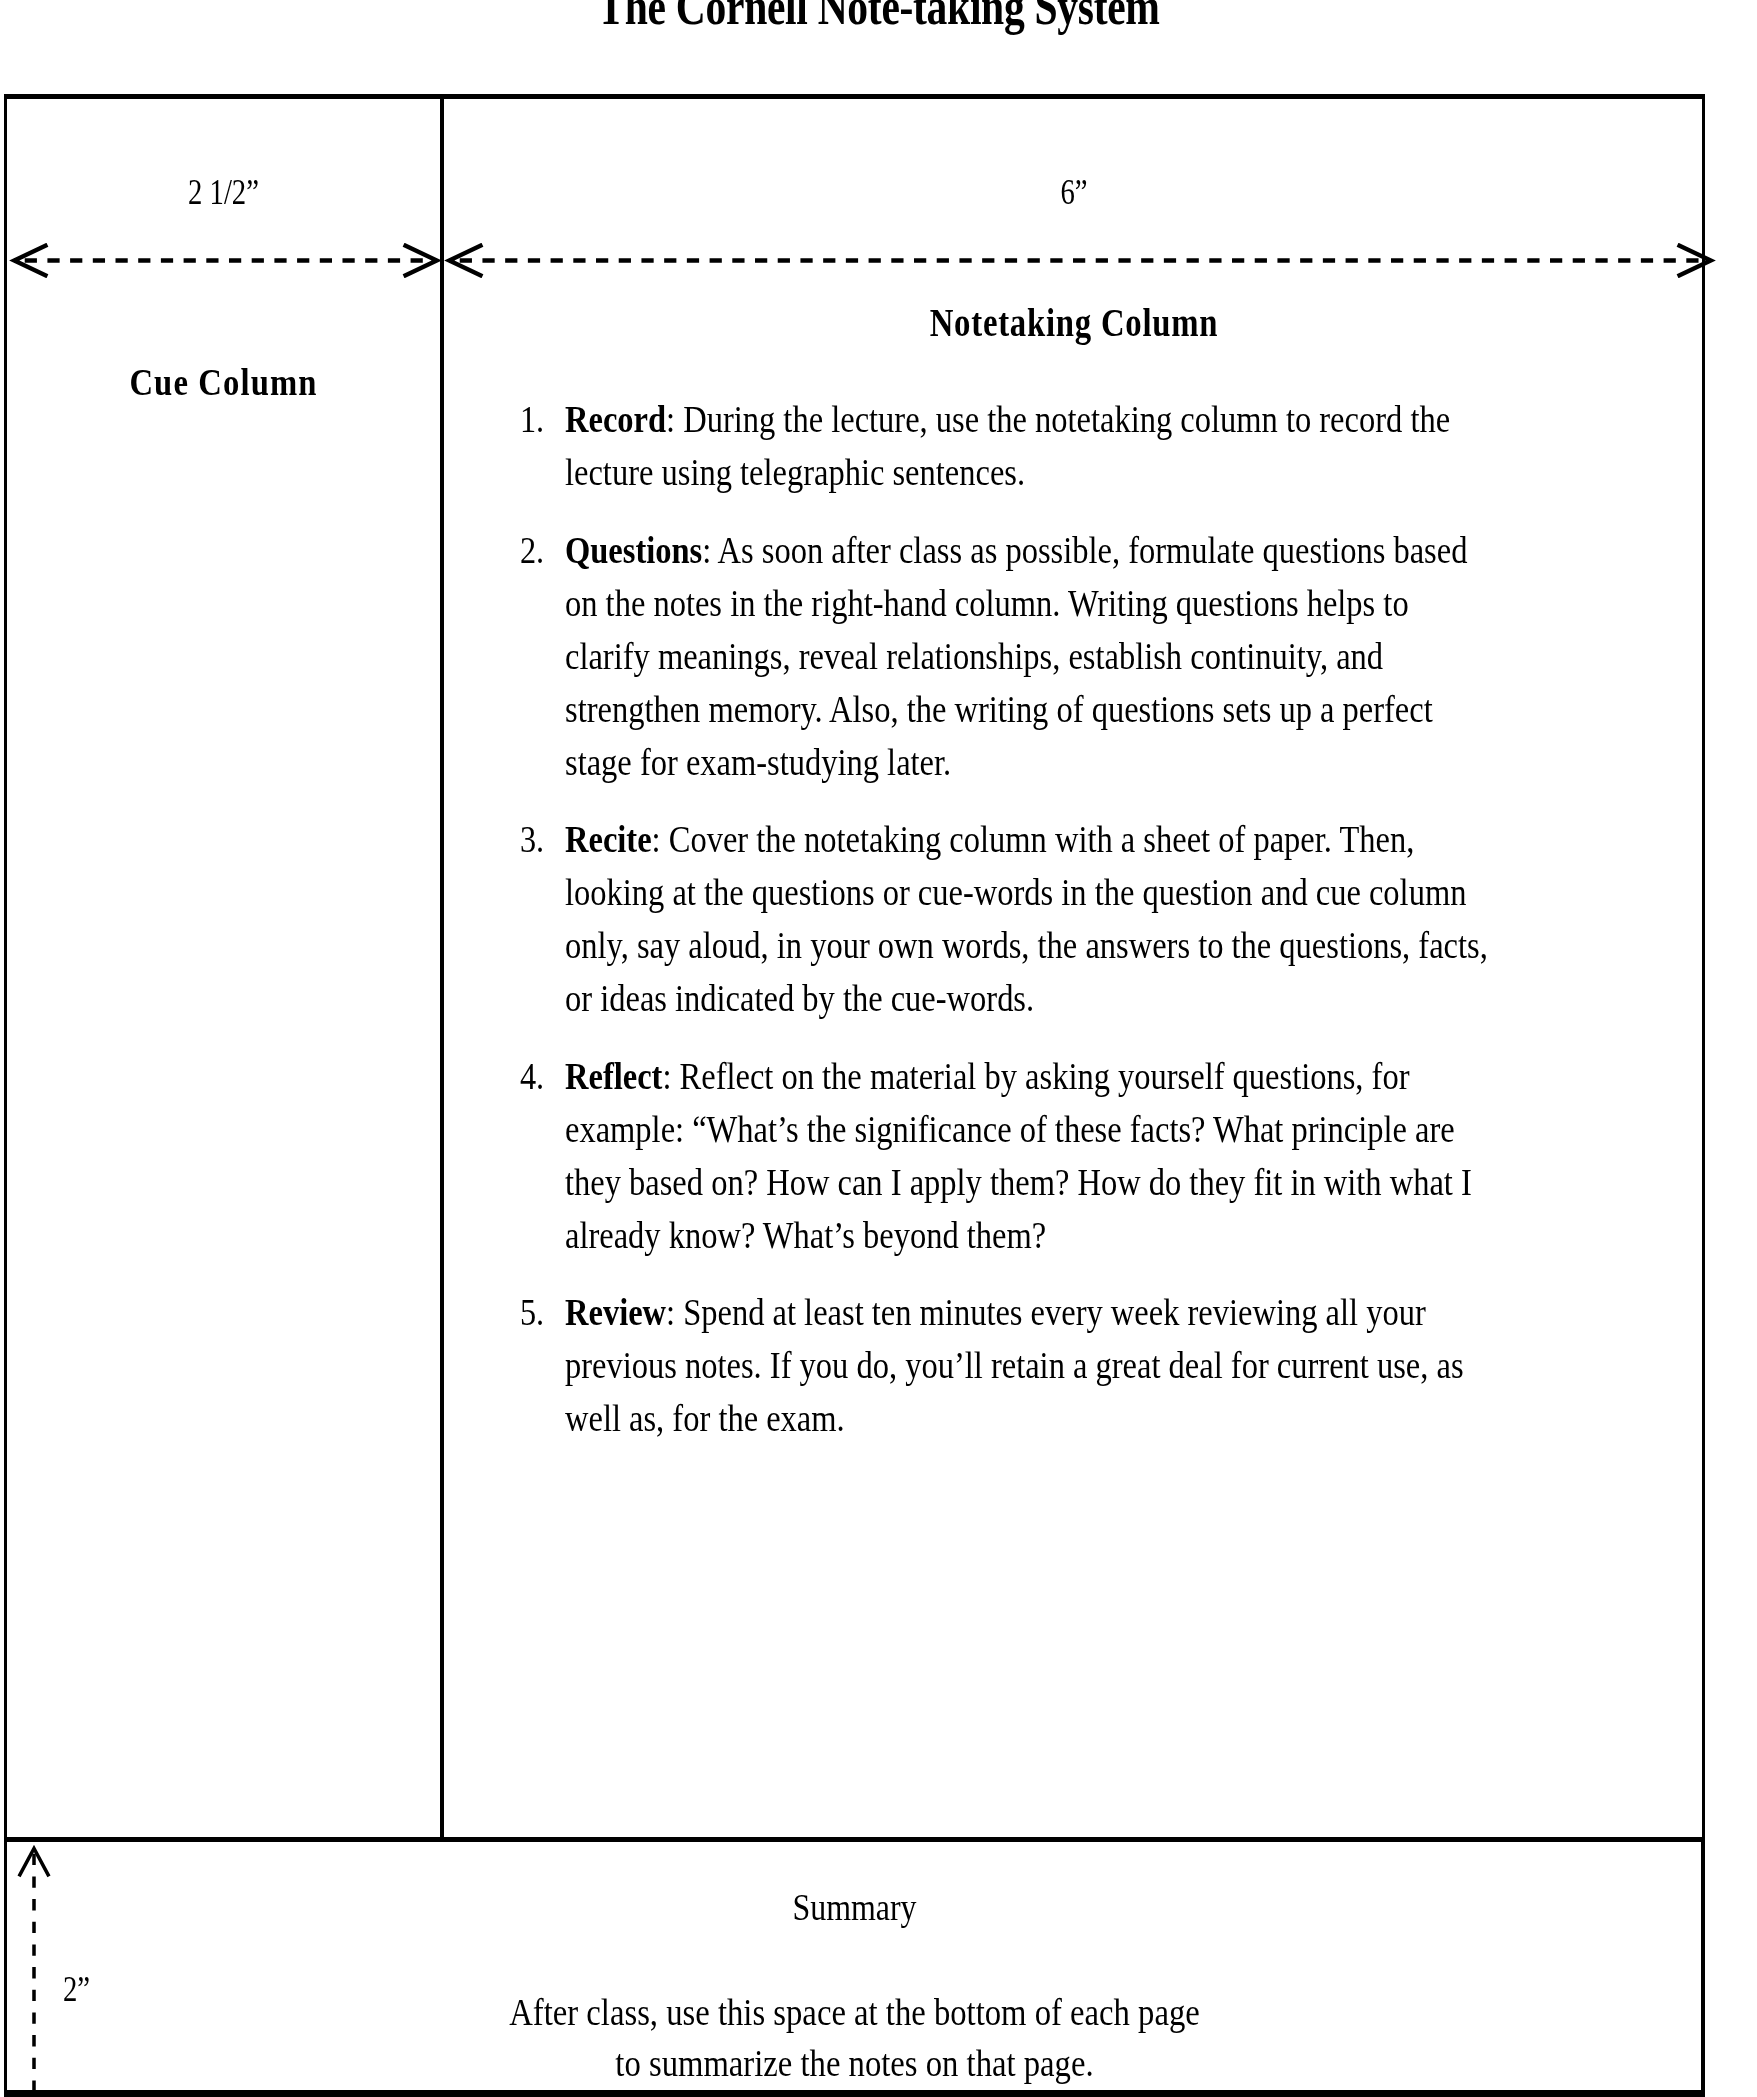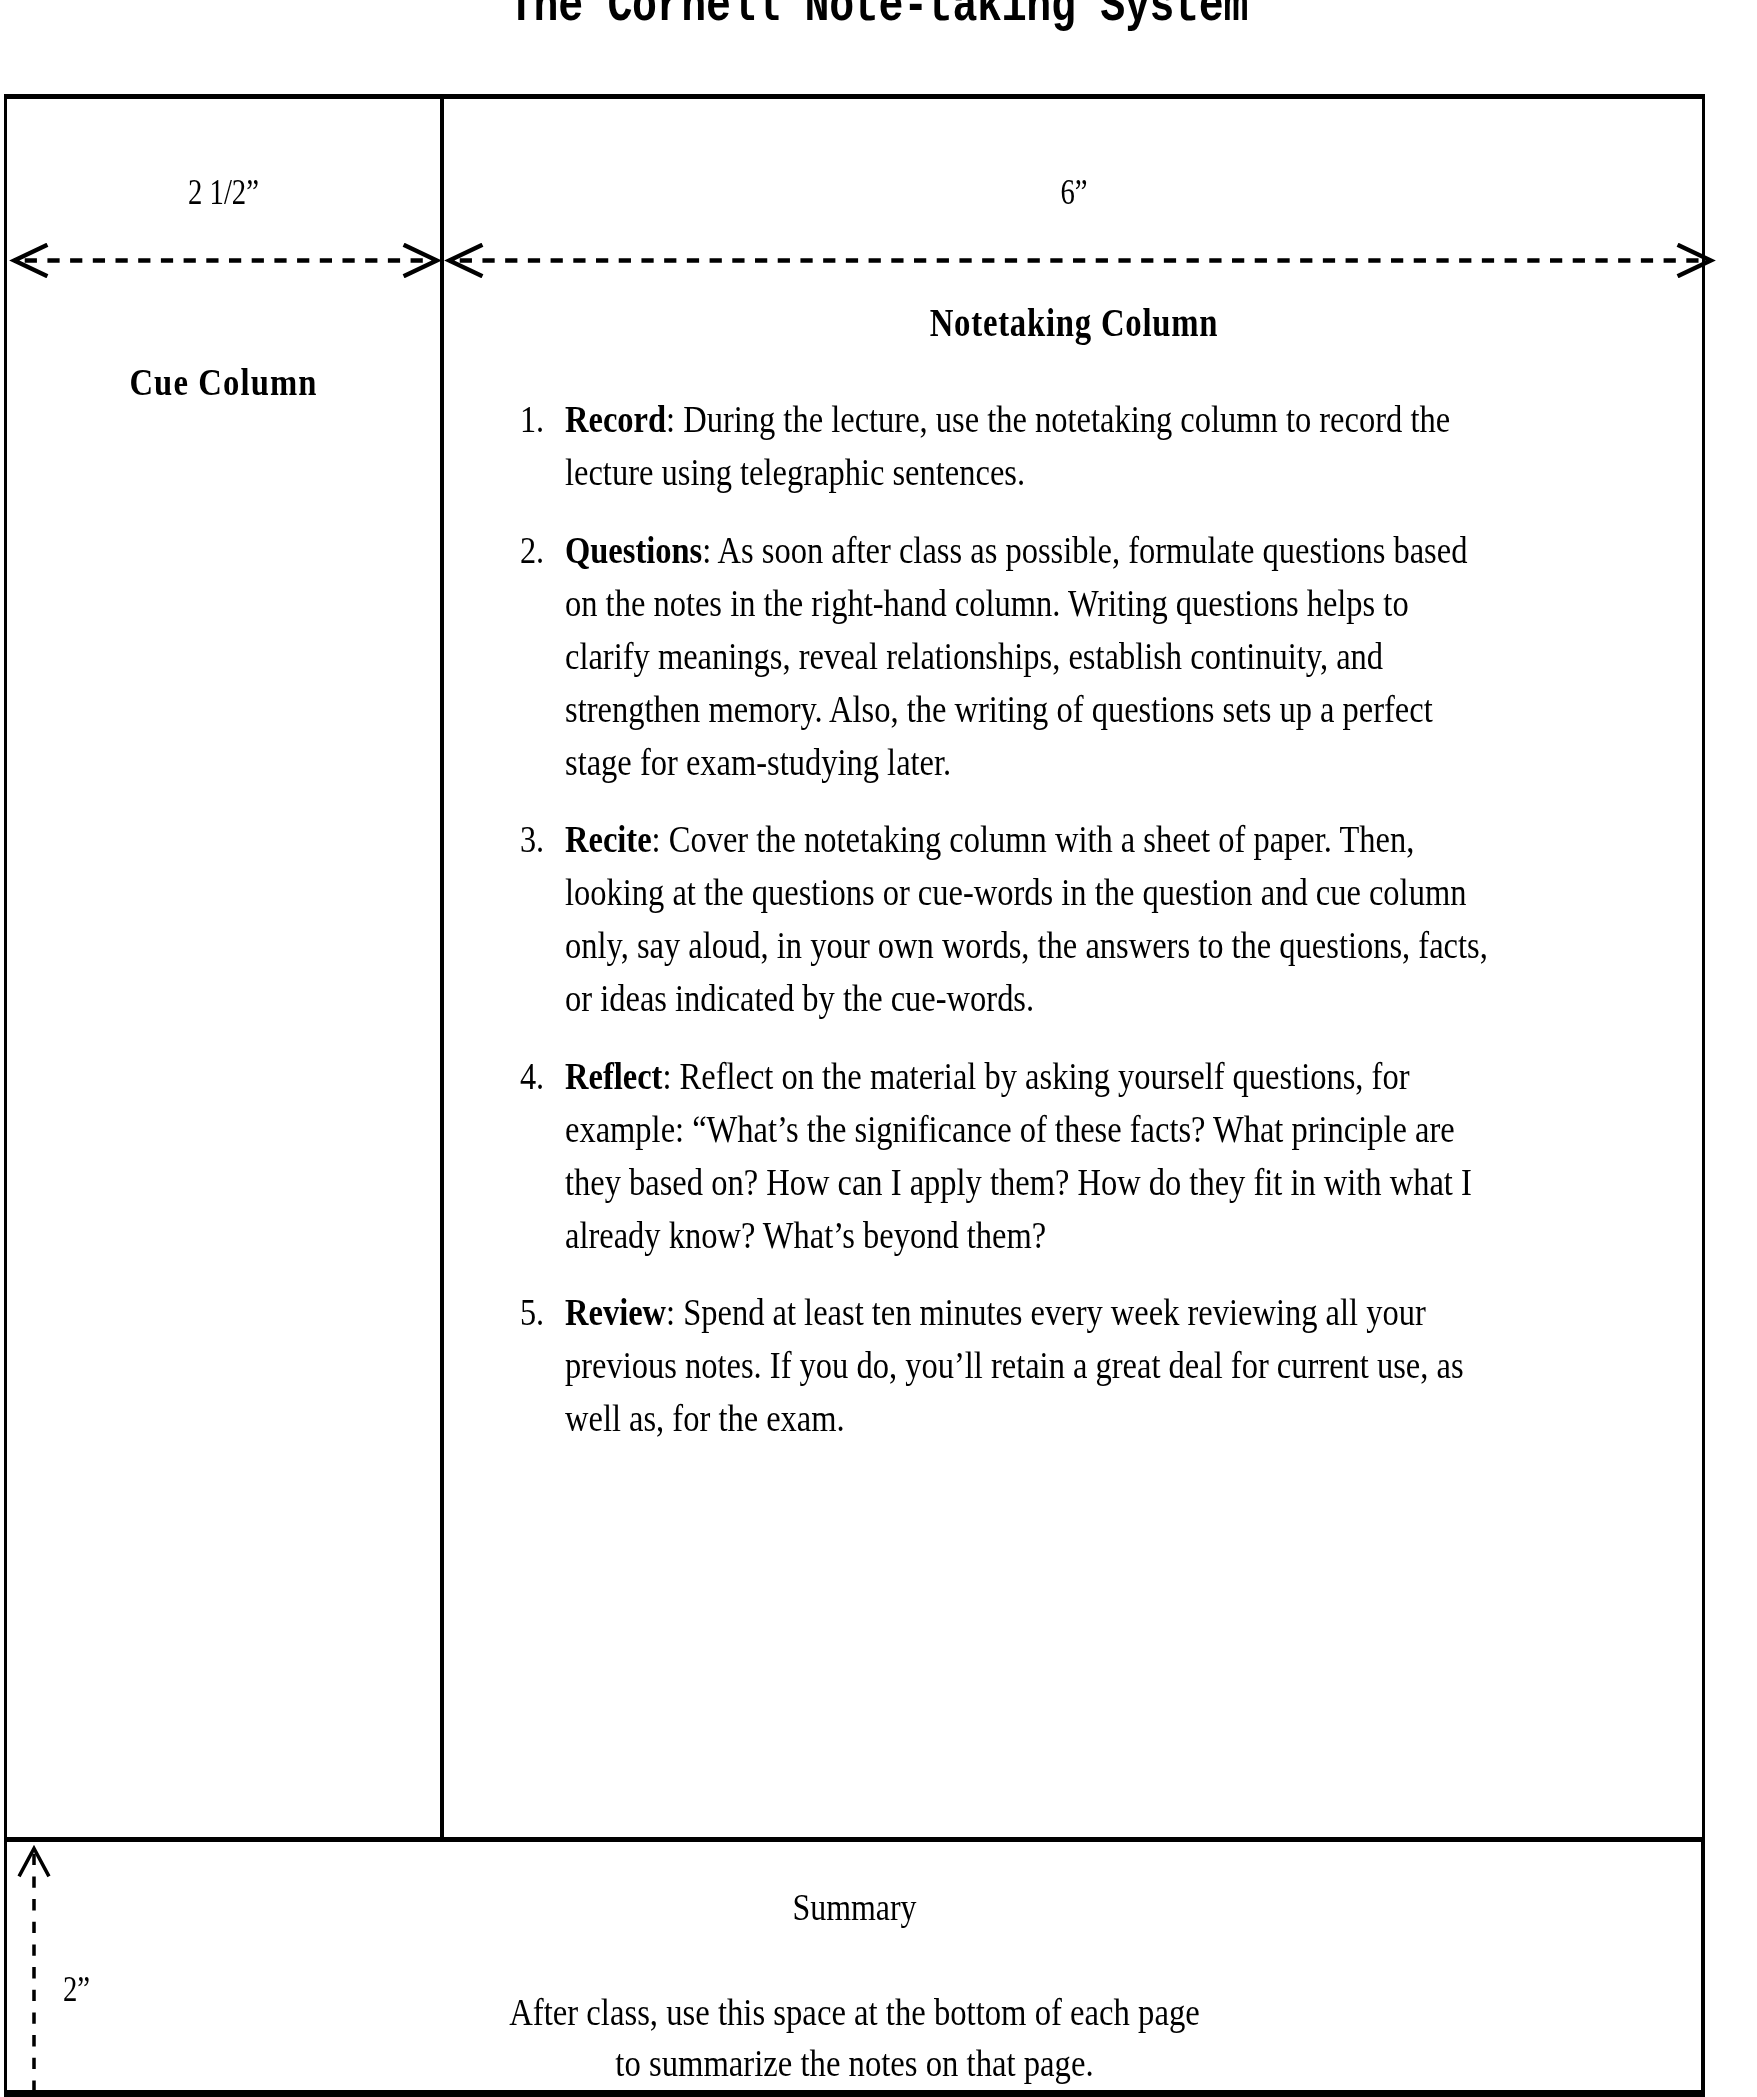--- a/index.html
+++ b/index.html
@@ -17,21 +17,20 @@
   }
 
   
   .title-clip {
     position: absolute;
     left: 0;
     top: 0;
     width: 1757px;
     height: 49px;
     overflow: hidden;
-    font-family: Liberation Mono, monospace;
   }
   .title-text {
     position: absolute;
     left: 0;
     top: -24.5px;
     width: 1757px;
     text-align: center;
     font-size: 52px;
     font-weight: bold;
     line-height: 61px;

